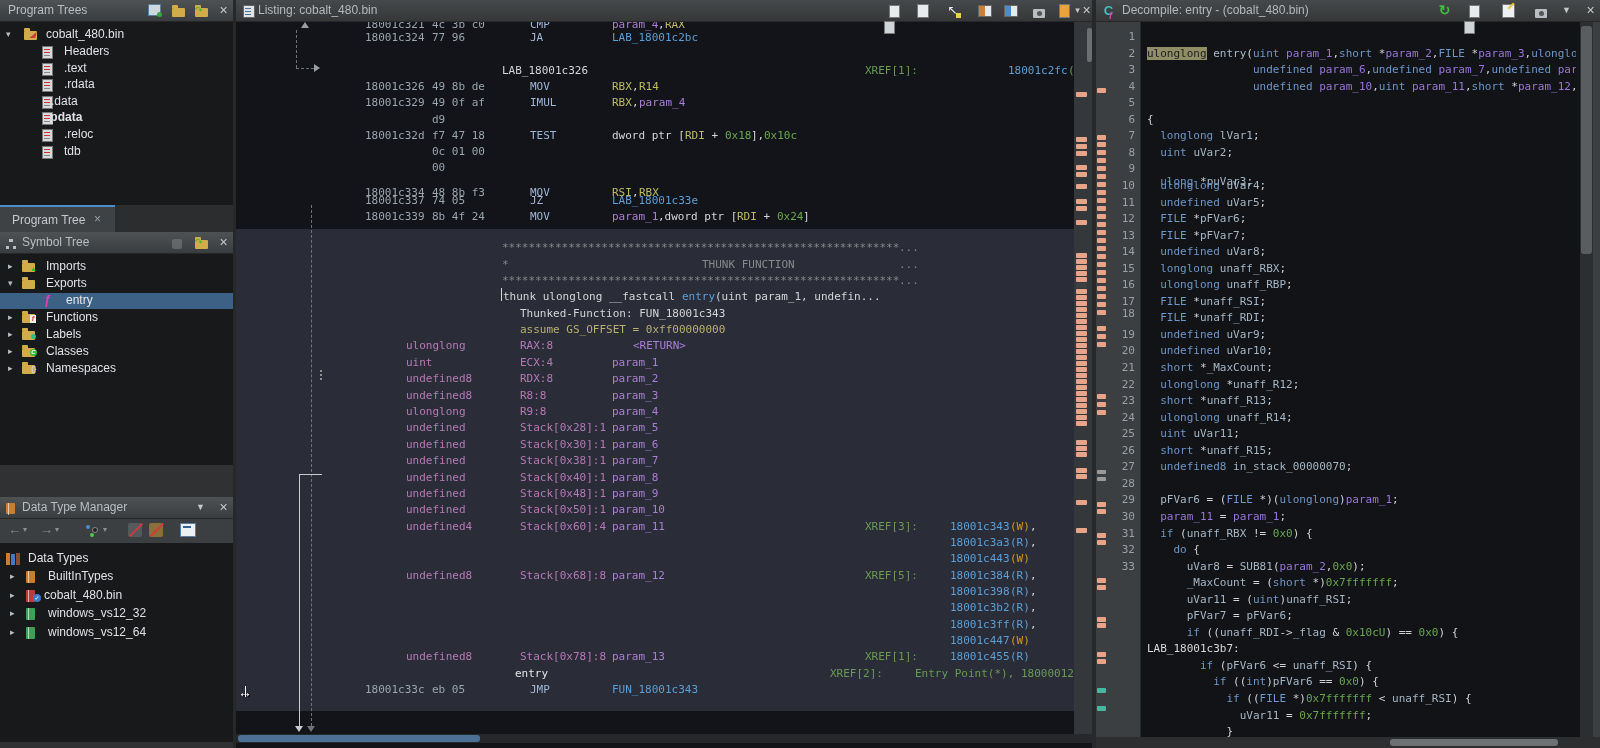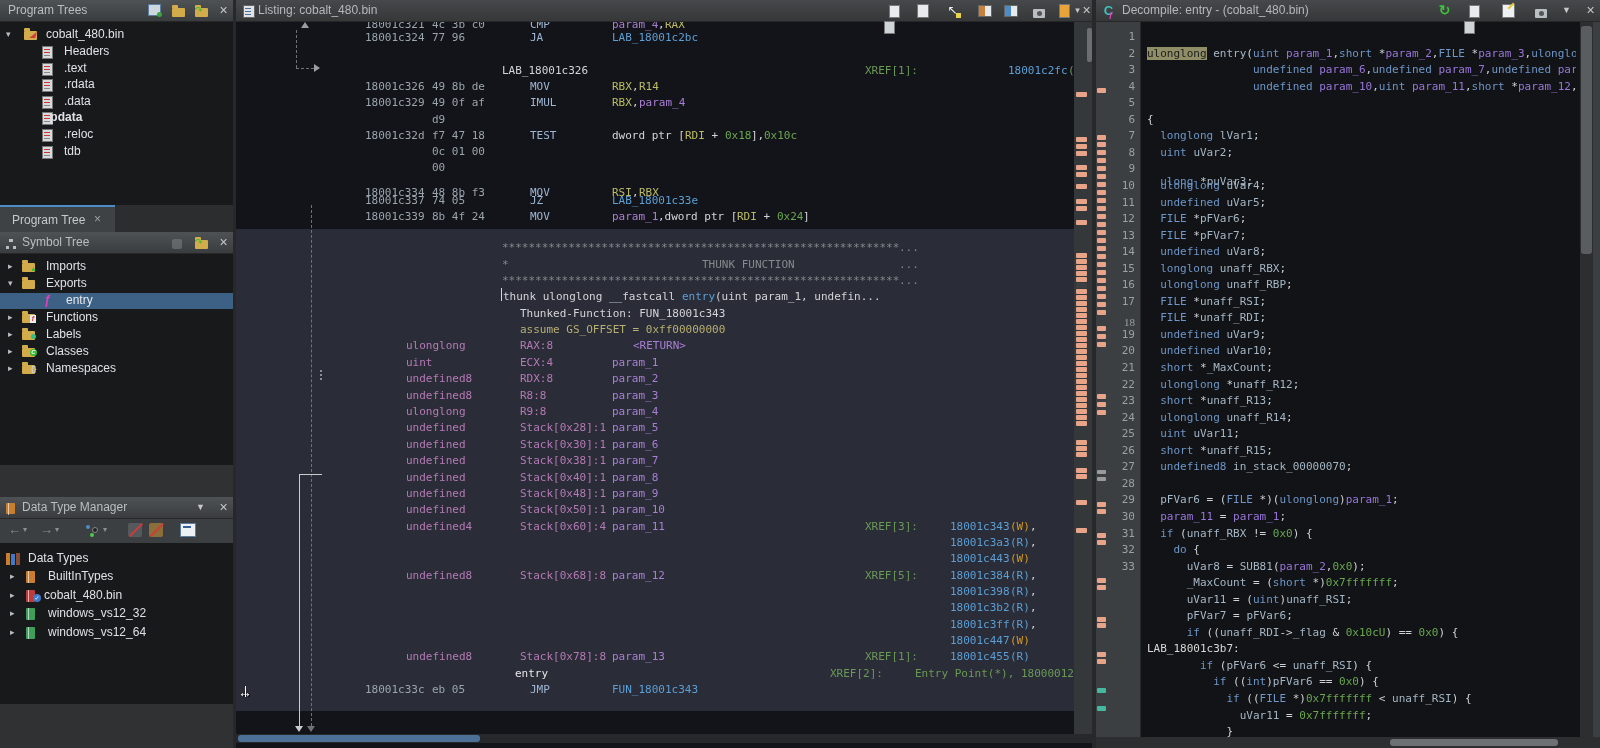--- a/index.html
+++ b/index.html
@@ -77,21 +77,21 @@
       <div class="trow" style="left: 0px; top: 38.6px;">
         <span class="ic-page" style="left:42px;"></span>
         <span class="tlabel" style="left:64px;">.text</span>
       </div>
       <div class="trow" style="left: 0px; top: 55.2px;">
         <span class="ic-page" style="left:42px;"></span>
         <span class="tlabel" style="left:64px;">.rdata</span>
       </div>
       <div class="trow" style="left: 0px; top: 71.8px;">
         <span class="ic-page" style="left:42px;"></span>
-        <span class="tlabel" style="left:64px;">.data</span>
+        <span class="tlabel" style="left:51px;">.data</span>
       </div>
       <div class="trow" style="left: 0px; top: 88.4px;">
         <span class="ic-page" style="left:42px;"></span>
         <span class="tlabel" style="left:47px;font-weight:bold;">.pdata</span>
       </div>
       <div class="trow" style="left: 0px; top: 105px;">
         <span class="ic-page" style="left:42px;"></span>
         <span class="tlabel" style="left:64px;">.reloc</span>
       </div>
       <div class="trow" style="left: 0px; top: 121.6px;">
@@ -177,21 +177,21 @@
     <span class="abs" style="left:128px;top:4px;width:14px;height:14px;background:#56595c;border-radius:2px;">
         <i style="position:absolute;left:-1px;top:6px;width:18px;height:2px;background:#d03a3a;transform:rotate(-45deg);"></i>
       </span>
     <span class="abs" style="left:149px;top:4px;width:14px;height:14px;background:#8a6f3a;border-radius:2px;">
         <i style="position:absolute;left:-1px;top:6px;width:18px;height:2px;background:#d03a3a;transform:rotate(-45deg);"></i>
       </span>
     <span class="abs" style="left:180px;top:4px;width:14px;height:12px;background:#eef1f4;border:1px solid #5a7da0;">
         <i style="position:absolute;left:2px;top:2px;width:8px;height:2px;background:#35609a;"></i>
       </span>
   </div>
-  <div class="treebg" style="left:0;top:543px;width:233px;height:161px;" id="dtm-tree">
+  <div class="treebg" style="left:0;top:543px;width:233px;height:199px;" id="dtm-tree">
       <div class="trow" style="left: 0px; top: 8px;">
         <span style="position:absolute;left:6px;top:2px;width:14px;height:12px;">
           <i style="position:absolute;left:0;top:0;width:4px;height:12px;background:#c87e2e;"></i>
           <i style="position:absolute;left:5px;top:1px;width:4px;height:11px;background:#3f79c8;"></i>
           <i style="position:absolute;left:10px;top:0;width:4px;height:12px;background:#8a4a2e;"></i>
         </span>
         <span class="tlabel" style="left:28px;">Data Types</span>
       </div>
       <div class="trow" style="left: 0px; top: 26px;">
         <span class="chev" style="left:10px;">▸</span>
@@ -605,21 +605,21 @@
       <div class="gnum mono" style="top: 123.85px; position: absolute;">8</div>
       <div class="gnum mono" style="top: 140.4px; position: absolute;">9</div>
       <div class="gnum mono" style="top: 156.95px; position: absolute;">10</div>
       <div class="gnum mono" style="top: 173.5px; position: absolute;">11</div>
       <div class="gnum mono" style="top: 190.05px; position: absolute;">12</div>
       <div class="gnum mono" style="top: 206.6px; position: absolute;">13</div>
       <div class="gnum mono" style="top: 223.15px; position: absolute;">14</div>
       <div class="gnum mono" style="top: 239.7px; position: absolute;">15</div>
       <div class="gnum mono" style="top: 256.25px; position: absolute;">16</div>
       <div class="gnum mono" style="top: 272.8px; position: absolute;">17</div>
-      <div class="gnum mono" style="top: 294px; position: absolute; font-family: Liberation Serif, serif;">18</div>
+      <div class="gnum mono" style="top: 285px; position: absolute;">18</div>
       <div class="gnum mono" style="top: 305.9px; position: absolute;">19</div>
       <div class="gnum mono" style="top: 322.45px; position: absolute;">20</div>
       <div class="gnum mono" style="top: 339px; position: absolute;">21</div>
       <div class="gnum mono" style="top: 355.55px; position: absolute;">22</div>
       <div class="gnum mono" style="top: 372.1px; position: absolute;">23</div>
       <div class="gnum mono" style="top: 388.65px; position: absolute;">24</div>
       <div class="gnum mono" style="top: 405.2px; position: absolute;">25</div>
       <div class="gnum mono" style="top: 421.75px; position: absolute;">26</div>
       <div class="gnum mono" style="top: 438.3px; position: absolute;">27</div>
       <div class="gnum mono" style="top: 454.85px; position: absolute;">28</div>

